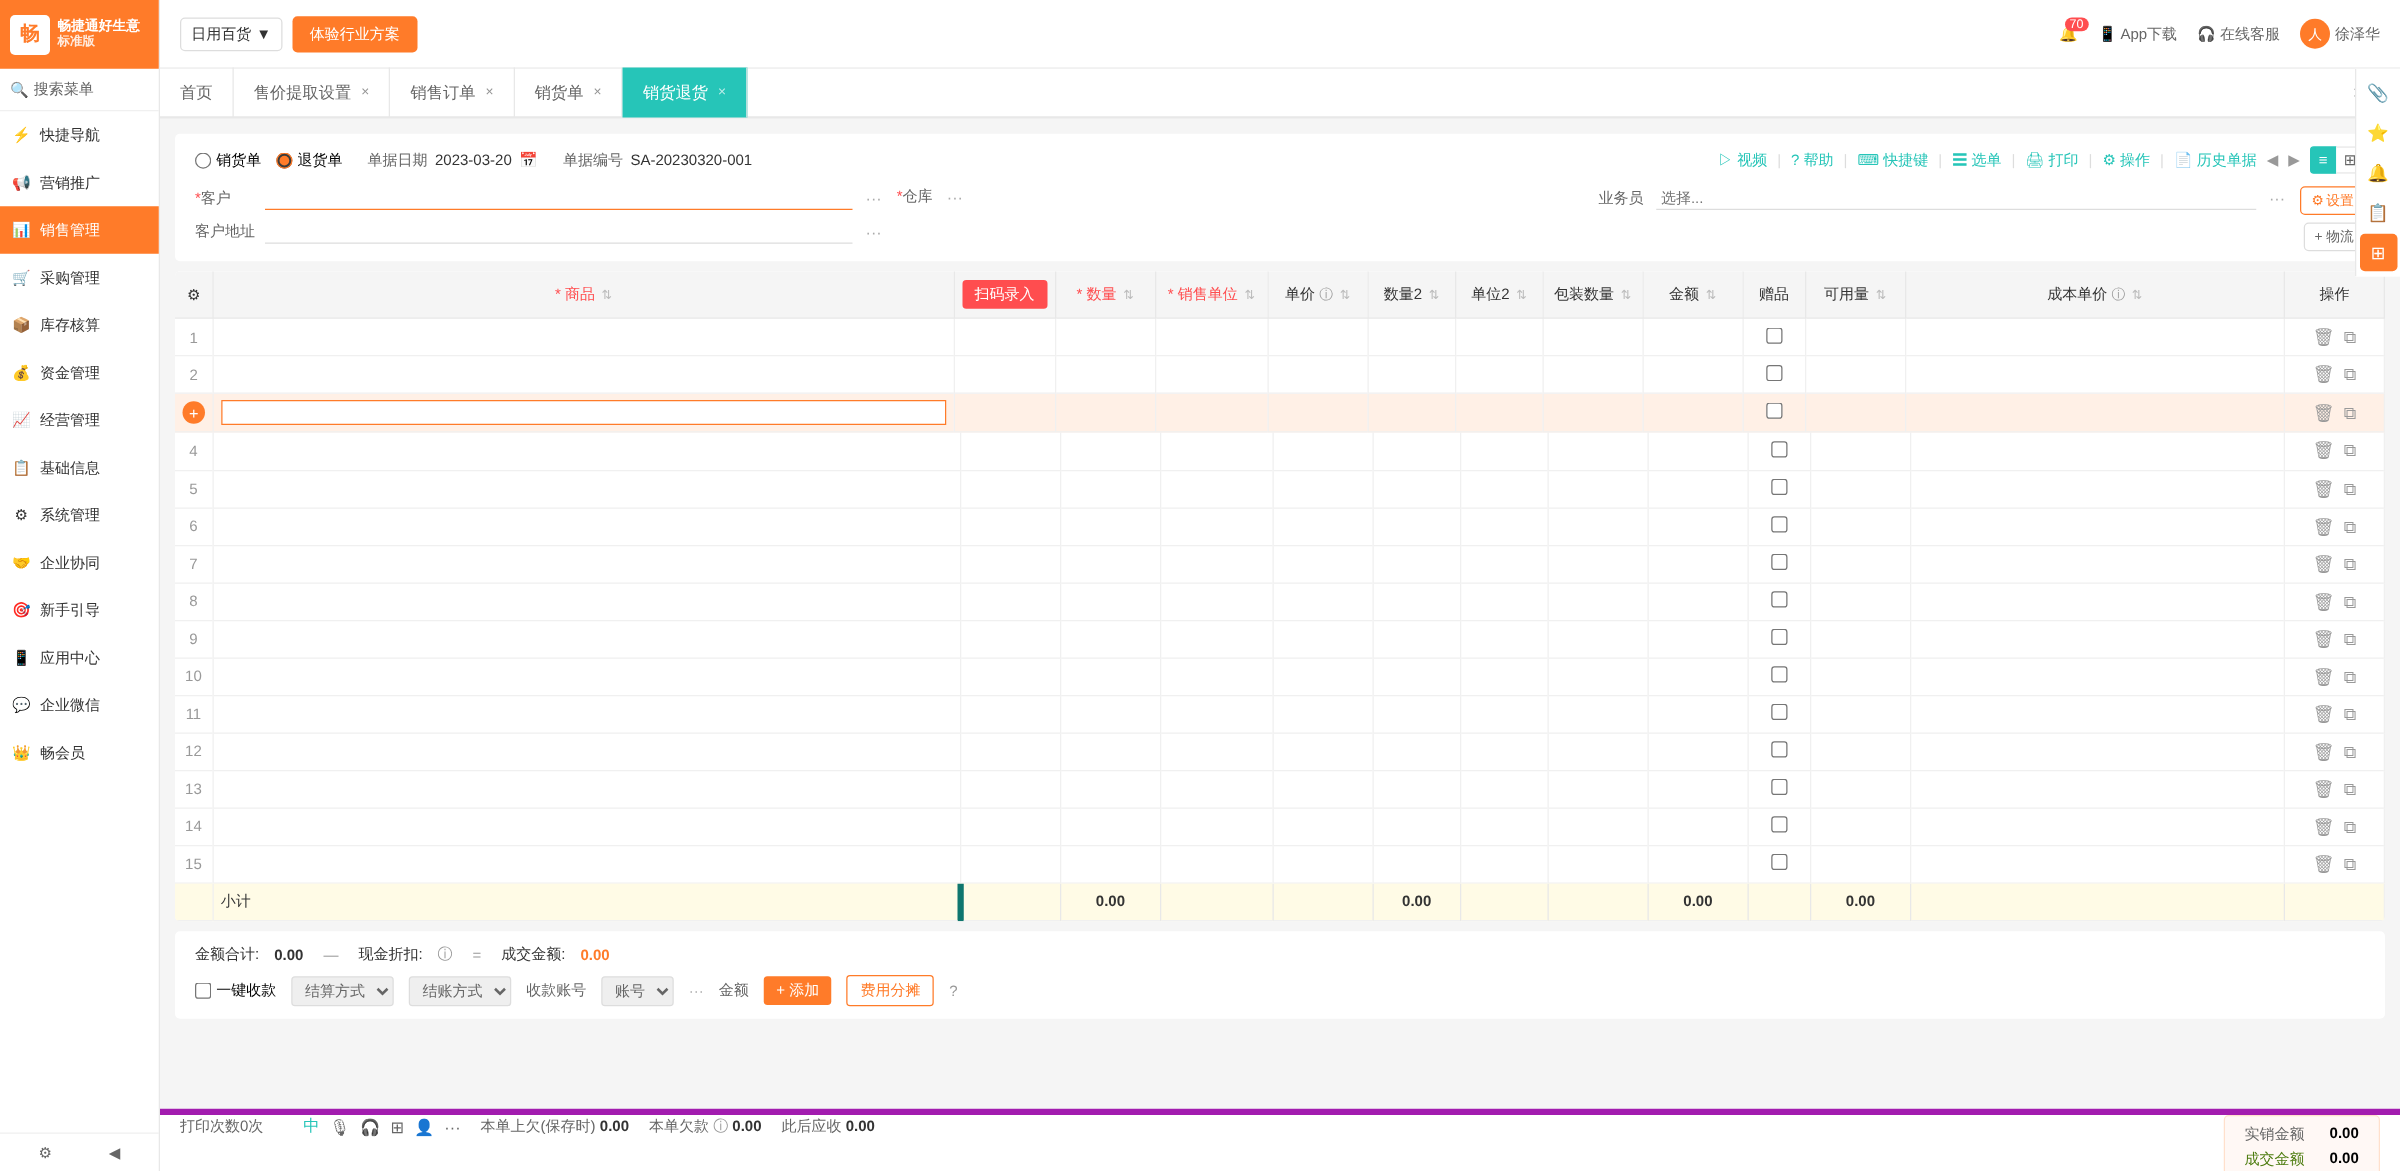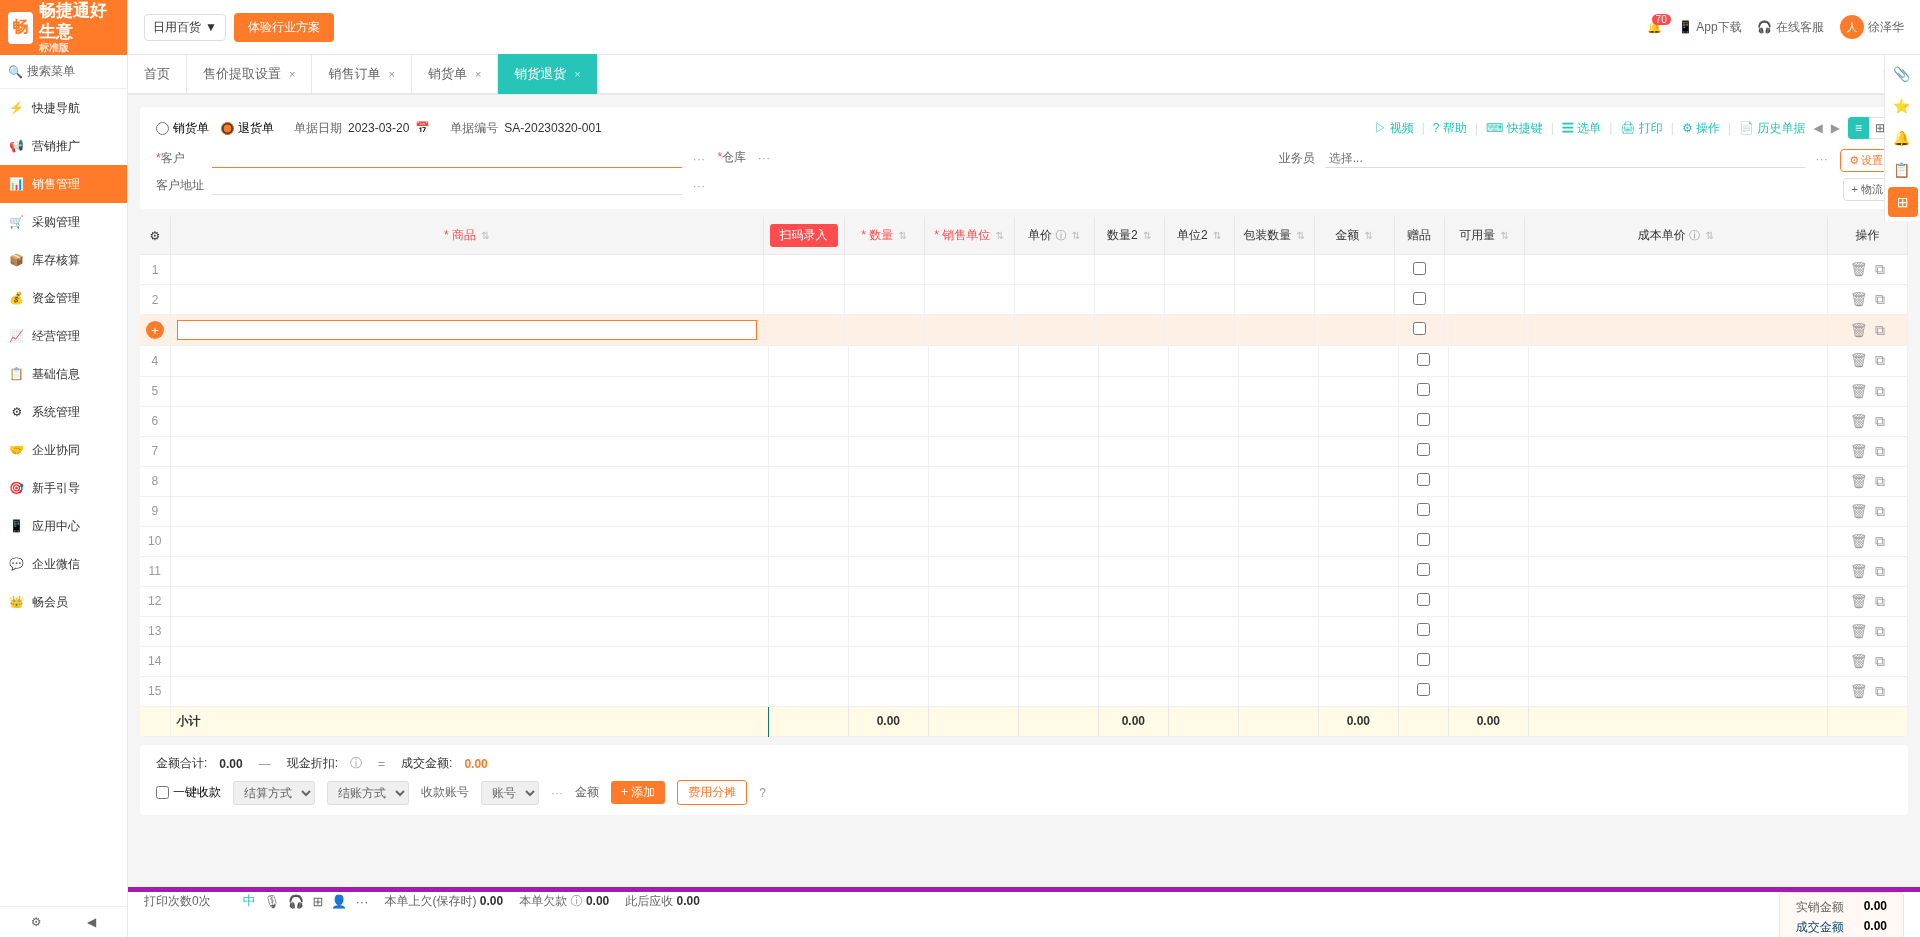--- a/index.html
+++ b/index.html
@@ -104,21 +104,21 @@
   </style>
 </head>
 <body>
 
 <div class="sidebar">
   <div class="sidebar-logo">
     <div class="logo-icon">
       <span>畅</span>
     </div>
     <div style="display:flex;flex-direction:column;line-height:1.2">
-      <span style="font-size:17px">畅捷通好生意</span>
+      <span style="font-size:11px">畅捷通好生意</span>
       <span style="font-size:10px;opacity:0.85">标准版</span>
     </div>
   </div>
 
   <div class="sidebar-search">
     <span>🔍</span>
     <span>搜索菜单</span>
   </div>
 
   <div class="sidebar-item">
@@ -682,21 +682,21 @@
         <span style="cursor:pointer;color:#999;font-size:14px;margin:0 2px">⧉</span>
       </td>
     </tr>
           </tbody>
       </table>
 
       <table style="width:100%;border-collapse:collapse;font-size:12px;background:#fffbe6">
         <tbody>
           <tr class="summary-row">
             <td style="width:30px"></td>
-            <td style="padding:6px;text-align:left;font-weight:bold;min-width:160px;border-right:1px solid #0f766e">小计</td>
+            <td style="padding:6px;text-align:left;font-weight:normal;min-width:160px;border-right:5px solid #0f766e">小计</td>
             <td style="width:80px;border-right:1px solid #e8e8e8"></td>
             <td style="width:80px;text-align:center;padding:6px;border-right:1px solid #e8e8e8">0.00</td>
             <td style="width:90px;border-right:1px solid #e8e8e8"></td>
             <td style="width:80px;border-right:1px solid #e8e8e8"></td>
             <td style="width:70px;text-align:center;padding:6px;border-right:1px solid #e8e8e8">0.00</td>
             <td style="width:70px;border-right:1px solid #e8e8e8"></td>
             <td style="width:80px;border-right:1px solid #e8e8e8"></td>
             <td style="width:80px;text-align:center;padding:6px;border-right:1px solid #e8e8e8">0.00</td>
             <td style="width:50px;border-right:1px solid #e8e8e8"></td>
             <td style="width:80px;text-align:center;padding:6px;border-right:1px solid #e8e8e8">0.00</td>
@@ -773,21 +773,21 @@
     </div>
     <div style="display:flex;align-items:center;gap:12px">
 
       <div style="background:#fff8f5;border:1px solid #ffe0cc;border-radius:4px;padding:6px 16px;font-size:12px;display:flex;gap:30px">
         <div style="display:flex;flex-direction:column;align-items:flex-end;gap:3px">
           <div style="display:flex;justify-content:space-between;gap:20px;width:100%">
             <span style="color:#666">实销金额</span>
             <strong>0.00</strong>
           </div>
           <div style="display:flex;justify-content:space-between;gap:20px;width:100%">
-            <span style="color:#0c4a6e">成交金额</span>
+            <span style="color:#4d7c0f">成交金额</span>
             <strong>0.00</strong>
           </div>
         </div>
       </div>
     </div>
   </div>
 
 </div>
 
 <div class="right-panel">

